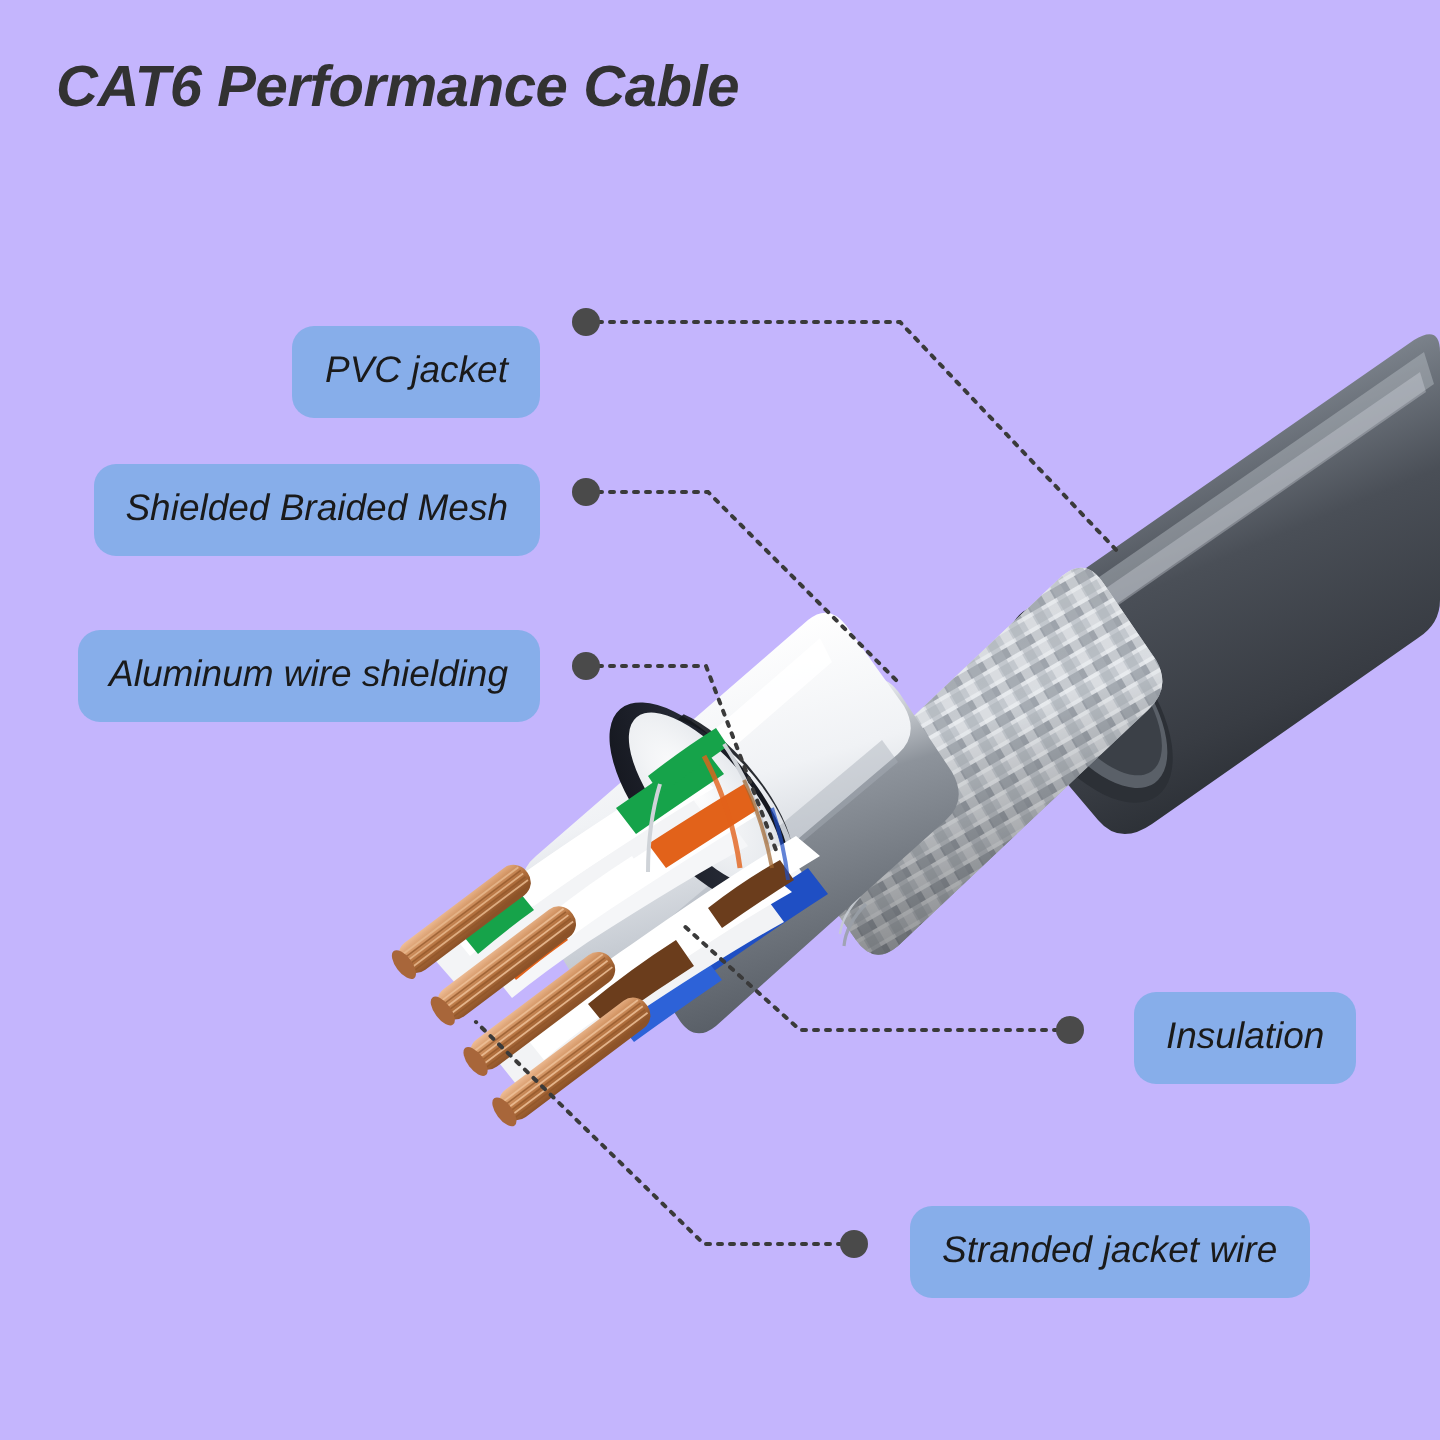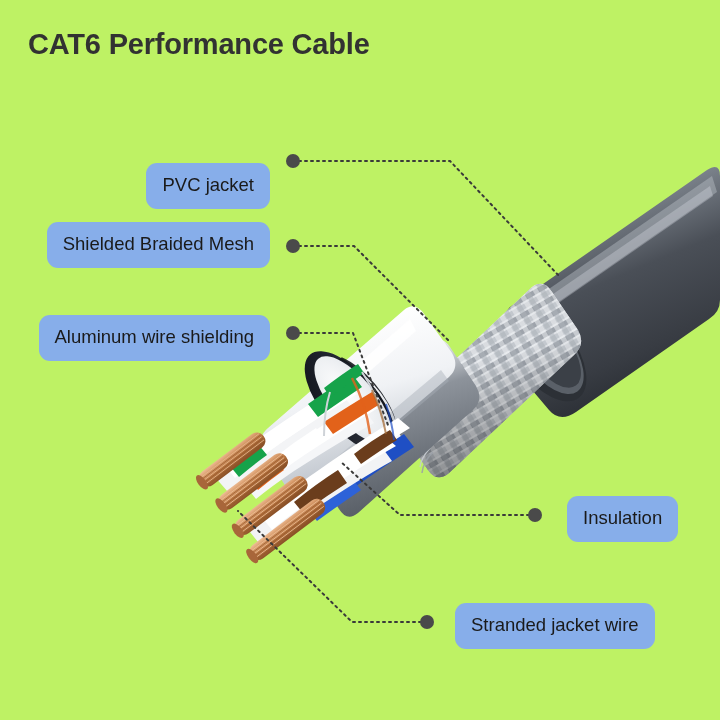--- a/index.html
+++ b/index.html
@@ -10,21 +10,22 @@
     width: 720px;
     height: 720px;
     background: #fafafa;
     font-family: "Liberation Sans", sans-serif;
     overflow: hidden;
   }
   #stage {
     position: relative;
     width: 720px;
     height: 720px;
-    background: #bef264;
+    background: #c4b5fd;
+    font-style: italic;
   }
 
   
   #page-title {
     position: absolute;
     left: 28px;
     top: 28px;
     font-size: 29px;
     font-weight: bold;
     color: #323232;
@@ -59,21 +60,21 @@
     color: #1a1a1a;
     font-size: 18.5px;
     line-height: 1;
     padding: 13px 16px 14px 16px;
     white-space: nowrap;
     box-sizing: border-box;
   }
   .callout.right-aligned { text-align: center; }
 
   #callout-pvc            { right: 450px; top: 143px; margin-top: 20px; }
-  #callout-mesh           { right: 450px; top: 222px; }
+  #callout-mesh           { right: 450px; top: 232px; }
   #callout-foil           { right: 450px; top: 315px; }
   #callout-insulation     { left: 567px;  top: 496px; }
   #callout-copper         { left: 455px;  top: 603px; }
 </style>
 </head>
 <body>
 
 <div id="stage">
 
   <div id="page-title">CAT6 Performance Cable</div>

